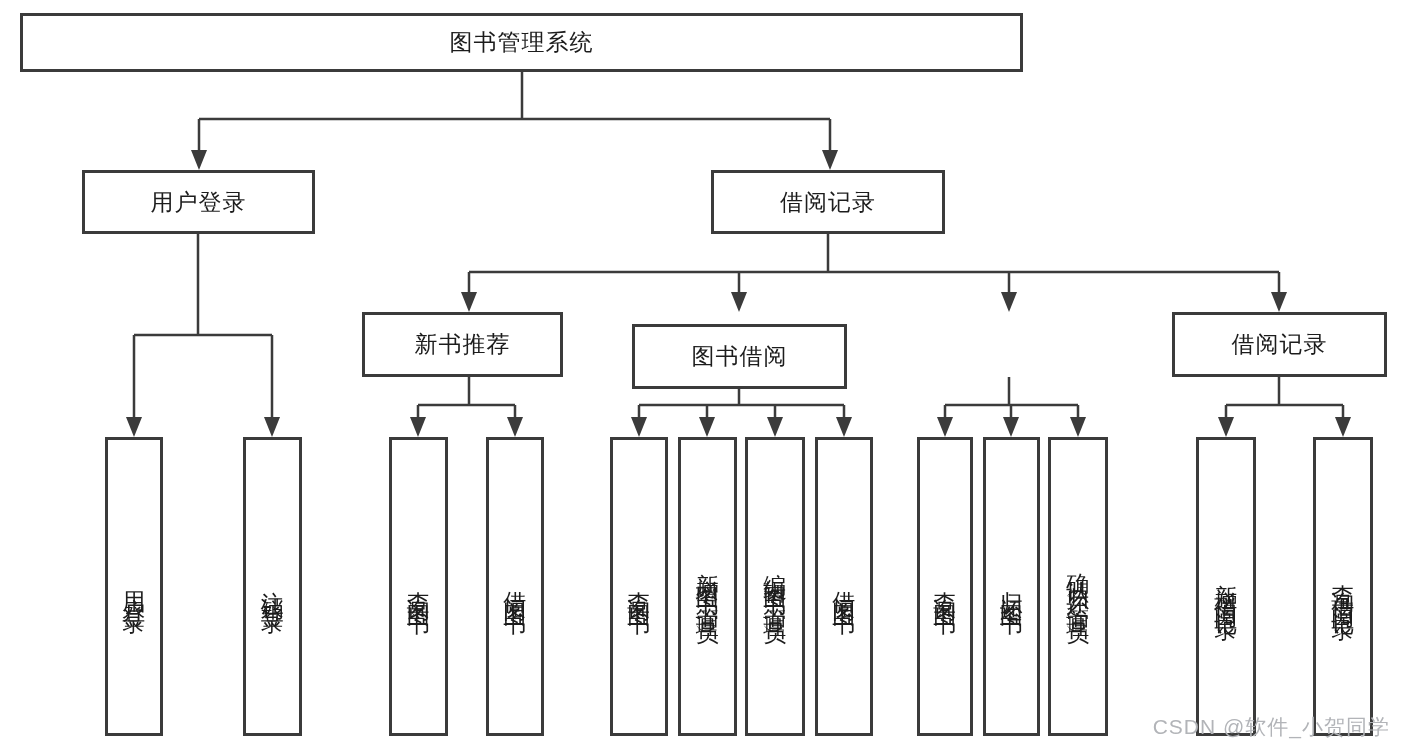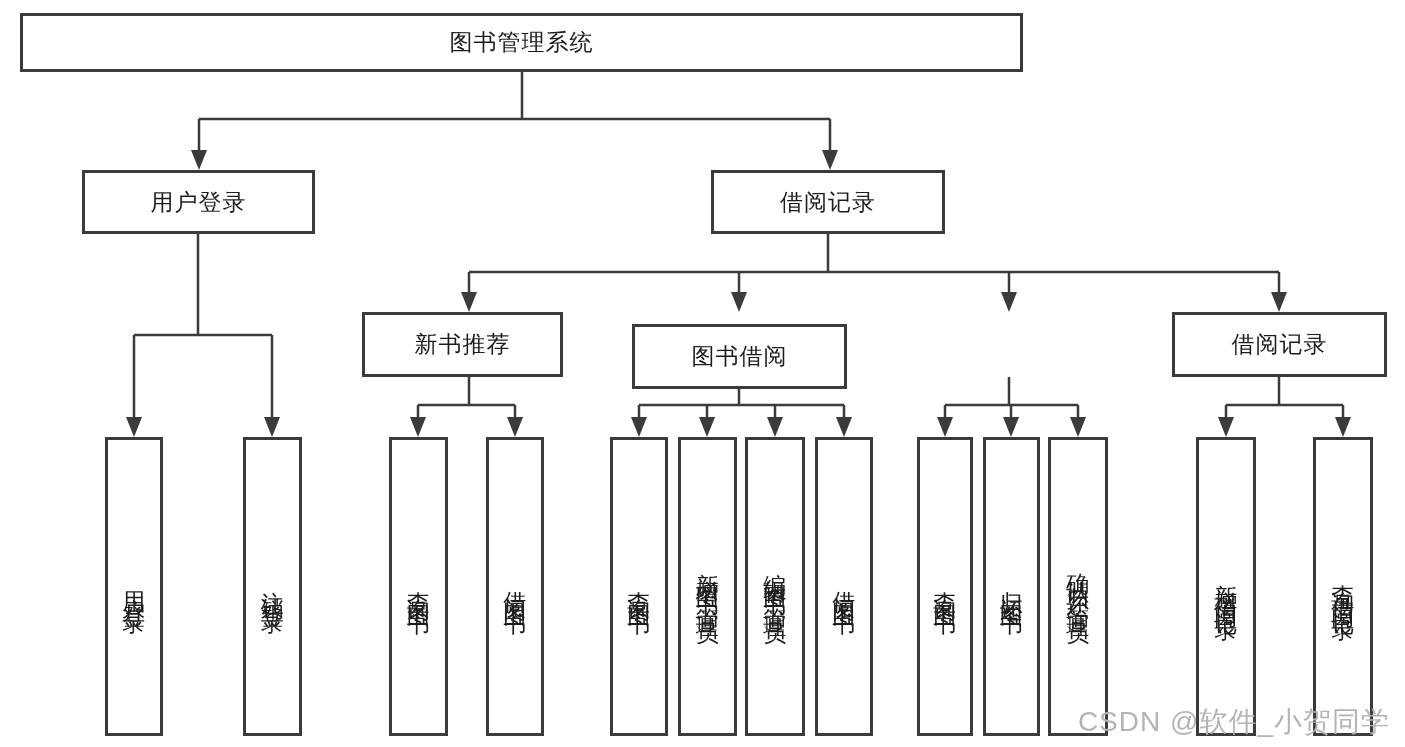--- a/index.html
+++ b/index.html
@@ -43,21 +43,21 @@
     text-orientation: mixed;
     font-size: 23px;
     letter-spacing: 7px;
     line-height: 1.15;
     white-space: nowrap;
   }
   .watermark {
     position: absolute;
     right: 15px;
     bottom: 6px;
-    font-size: 28px;
+    font-size: 21px;
     color: #b2b4b8;
     letter-spacing: 1px;
     z-index: 2;
     white-space: nowrap;
   }
 </style>
 </head>
 <body>
 
 <div class="stage">

